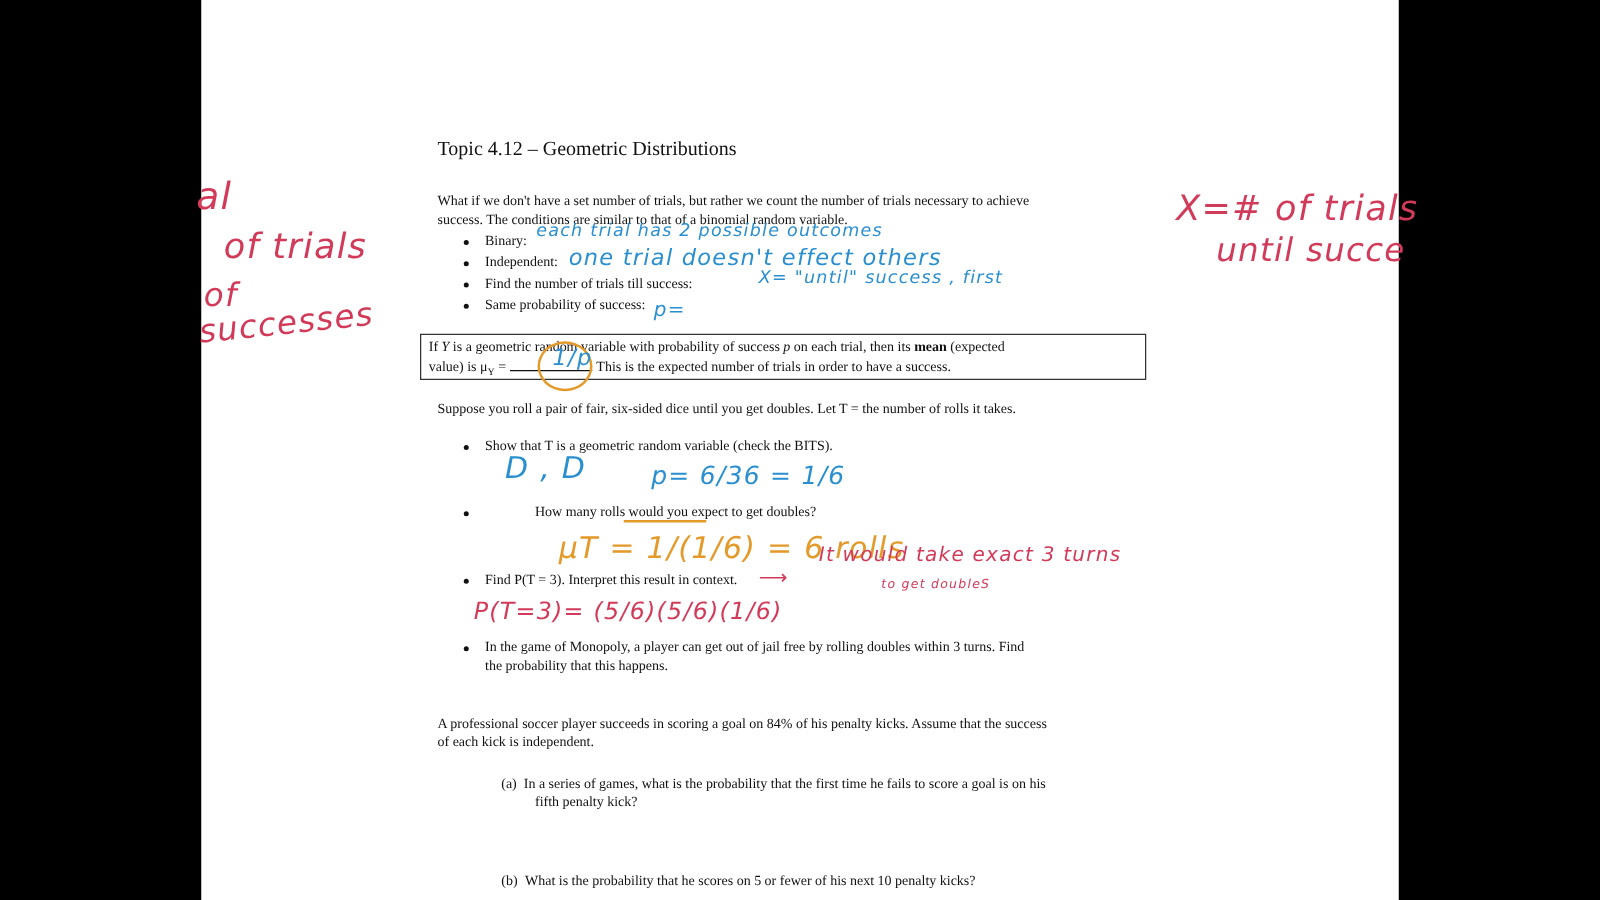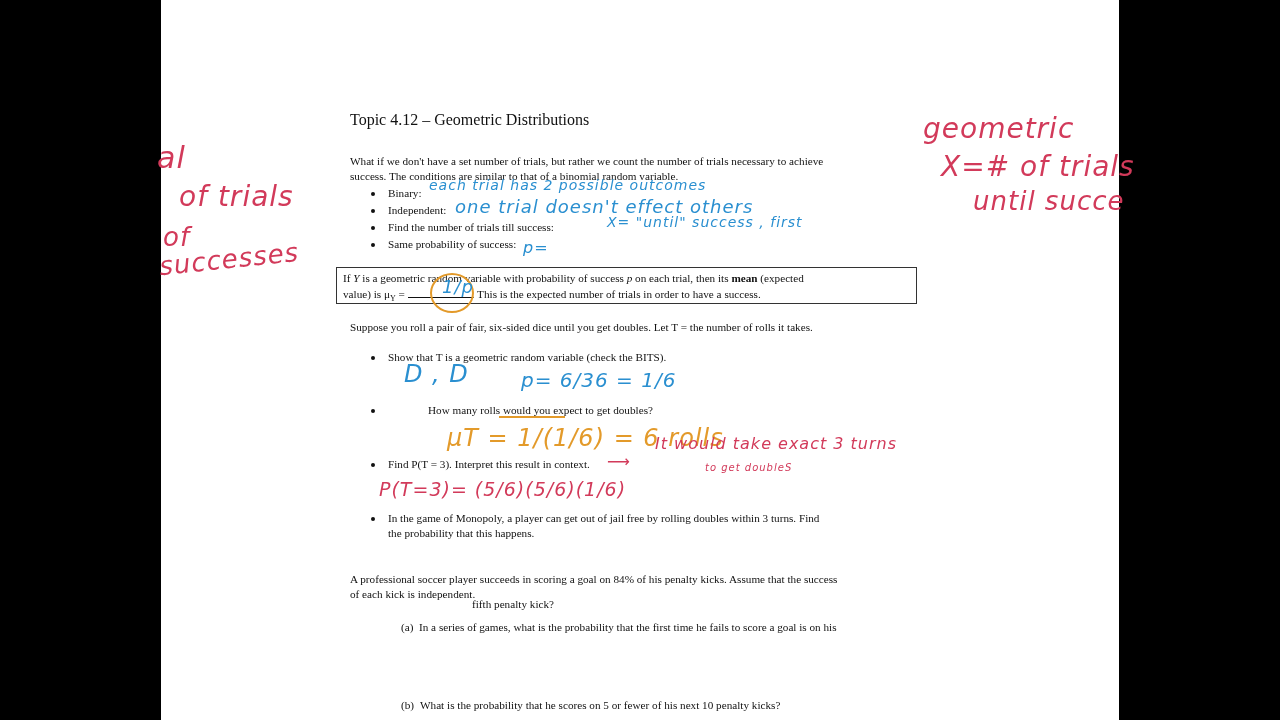--- a/index.html
+++ b/index.html
@@ -19,21 +19,20 @@
 </head>
 <body>
 
 <div class="page">
 
   <div class="hw red" style="left:-4px;top:140px;font-size:30px;">al</div>
   <div class="hw red" style="left:18px;top:180px;font-size:28px;text-align:center;">of trials</div>
   <div class="hw red" style="left:2px;top:222px;font-size:26px;">of</div>
   <div class="hw red" style="left:-2px;top:244px;font-size:26px;transform:rotate(-6deg);">successes</div>
 
-  <div class="hw red" style="left:762px;top:112px;font-size:28px;">geometric</div>
   <div class="hw red" style="left:780px;top:150px;font-size:28px;">X=# of trials</div>
   <div class="hw red" style="left:812px;top:186px;font-size:26px;">until succe</div>
 
   <div class="abs title" style="left:189px;top:111px;">Topic 4.12 – Geometric Distributions</div>
 
   <div class="abs body" style="left:189px;top:153px;">What if we don't have a set number of trials, but rather we count the number of trials necessary to achieve</div>
   <div class="abs body" style="left:189px;top:168px;">success.  The conditions are similar to that of a binomial random variable.</div>
 
   <div class="bullet" style="left:210px;top:192px;"></div>
   <div class="abs body" style="left:227px;top:185px;">Binary:</div>
@@ -78,17 +77,17 @@
 
   <div class="bullet" style="left:210px;top:517px;"></div>
   <div class="abs body" style="left:227px;top:510px;">In the game of Monopoly, a player can get out of jail free by rolling doubles within 3 turns. Find</div>
   <div class="abs body" style="left:227px;top:525px;">the probability that this happens.</div>
 
   <div class="abs body" style="left:189px;top:571px;">A professional soccer player succeeds in scoring a goal on 84% of his penalty kicks.  Assume that the success</div>
   <div class="abs body" style="left:189px;top:586px;">of each kick is independent.</div>
 
   <div class="abs body" style="left:240px;top:619px;">(a)</div>
   <div class="abs body" style="left:258px;top:619px;">In a series of games, what is the probability that the first time he fails to score a goal is on his</div>
-  <div class="abs body" style="left:267px;top:596px;margin-left:44px;">fifth penalty kick?</div>
+  <div class="abs body" style="left:267px;top:634px;">fifth penalty kick?</div>
 
   <div class="abs body" style="left:240px;top:697px;">(b)</div>
   <div class="abs body" style="left:259px;top:697px;">What is the probability that he scores on 5 or fewer of his next 10 penalty kicks?</div>
 </div>
 
 </body></html>

